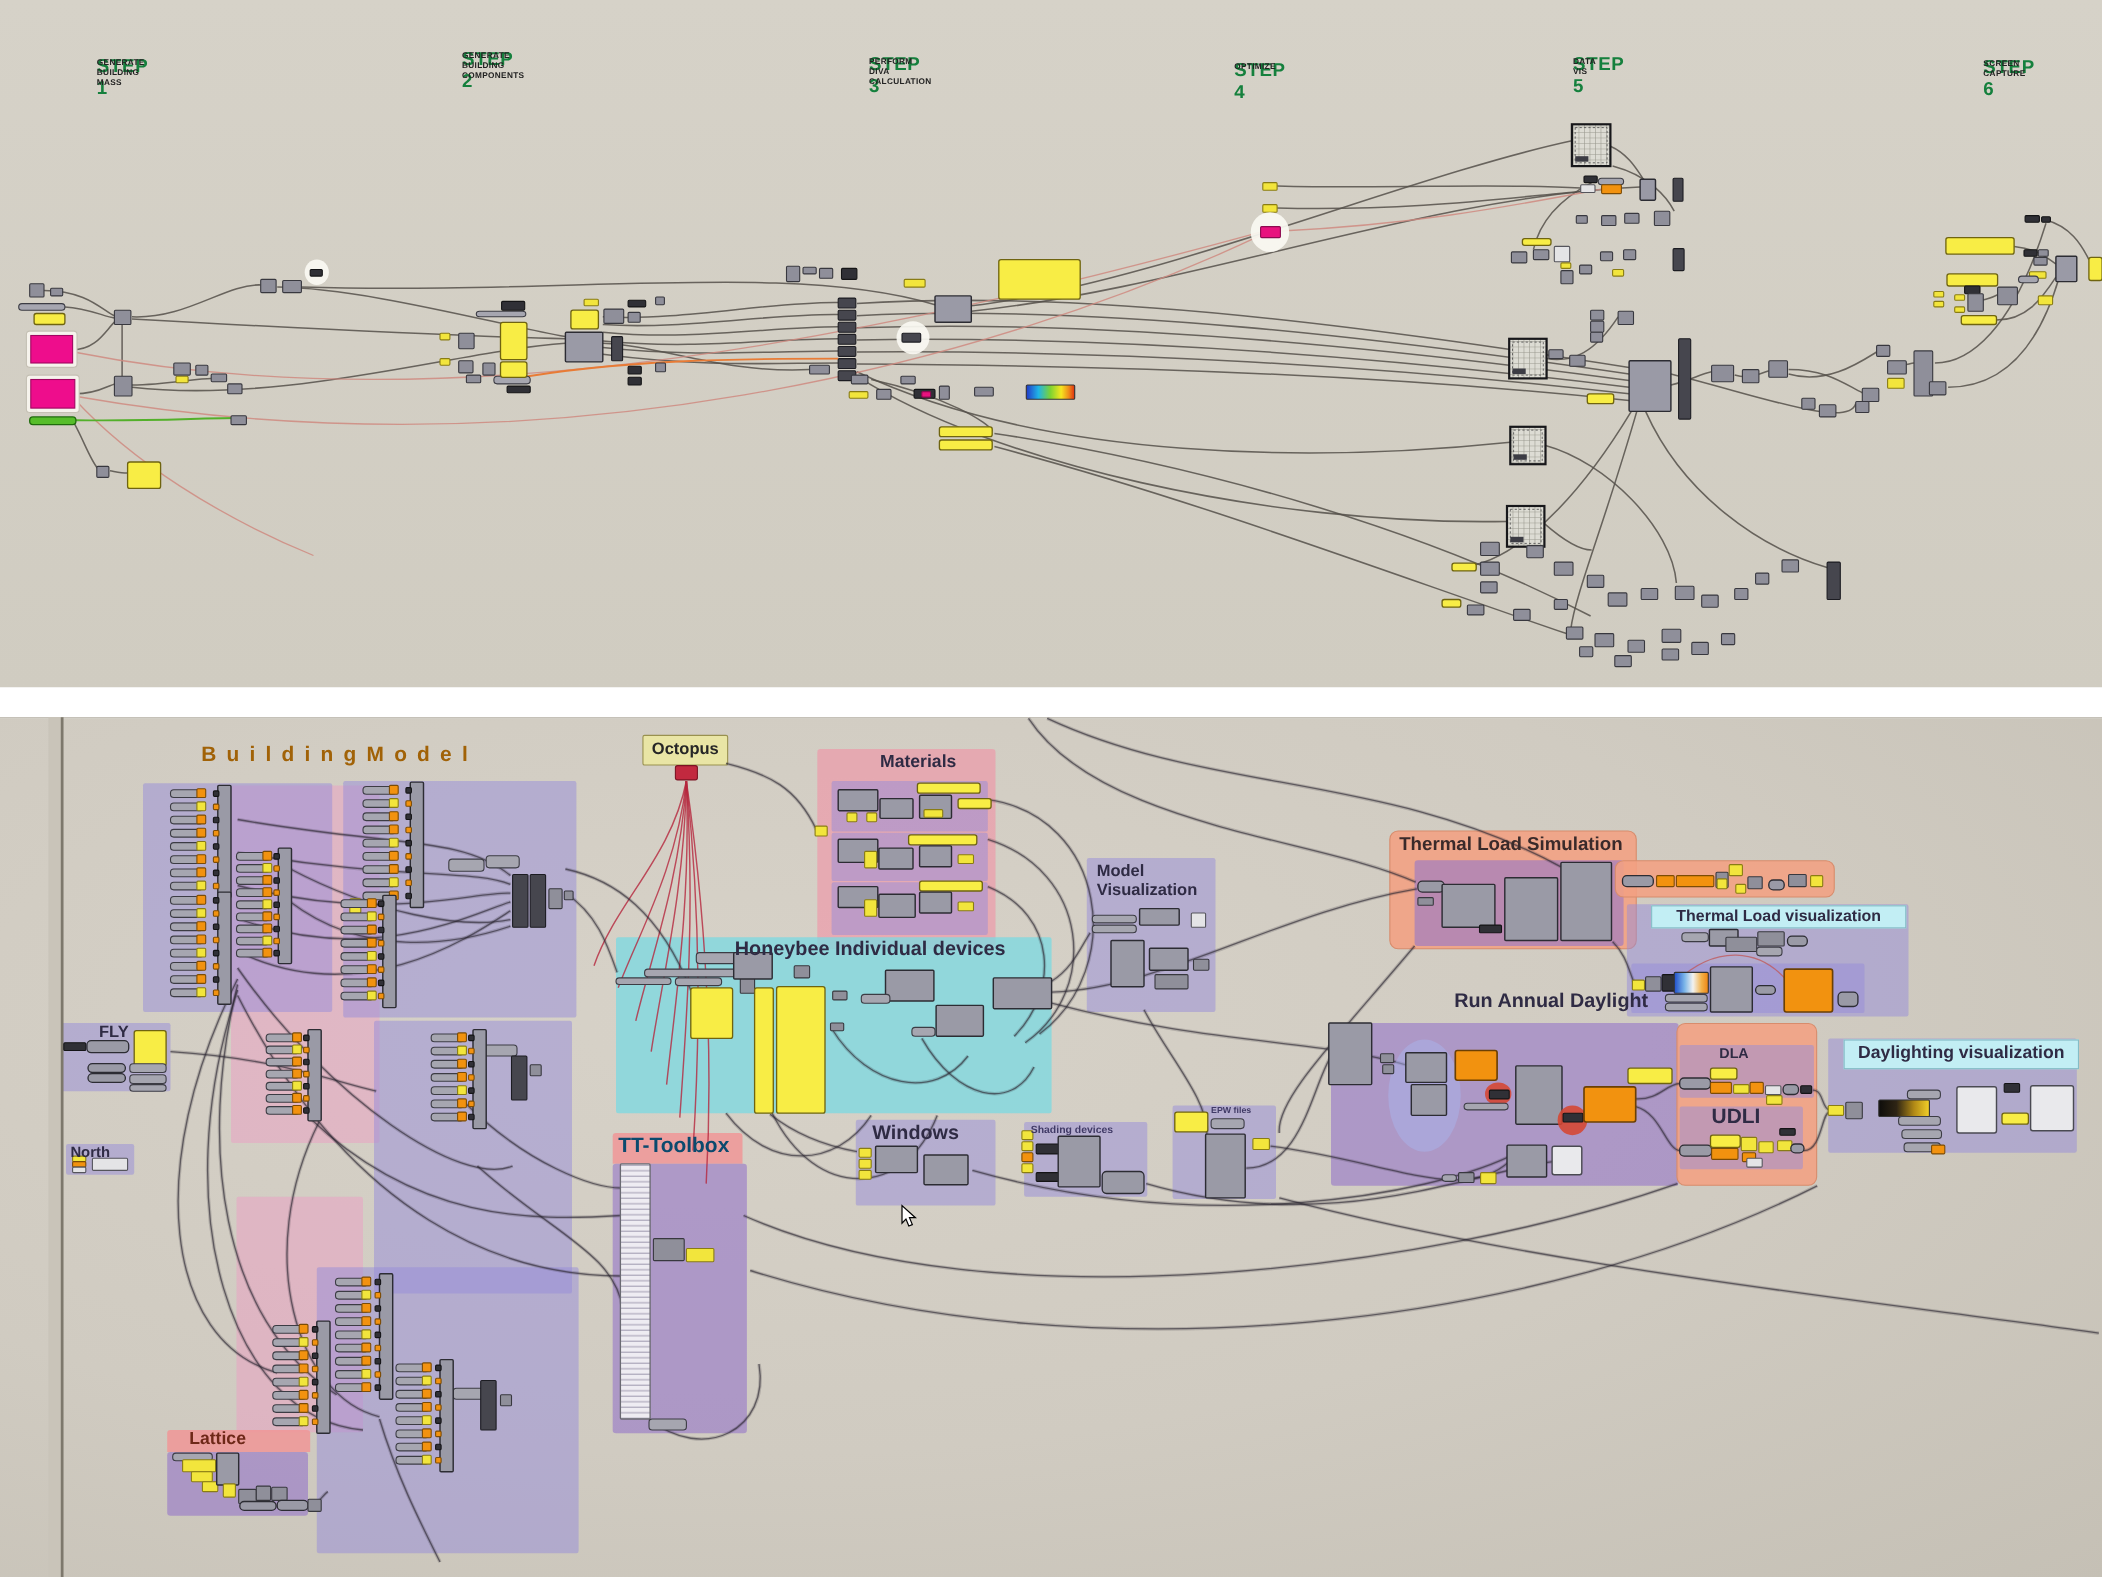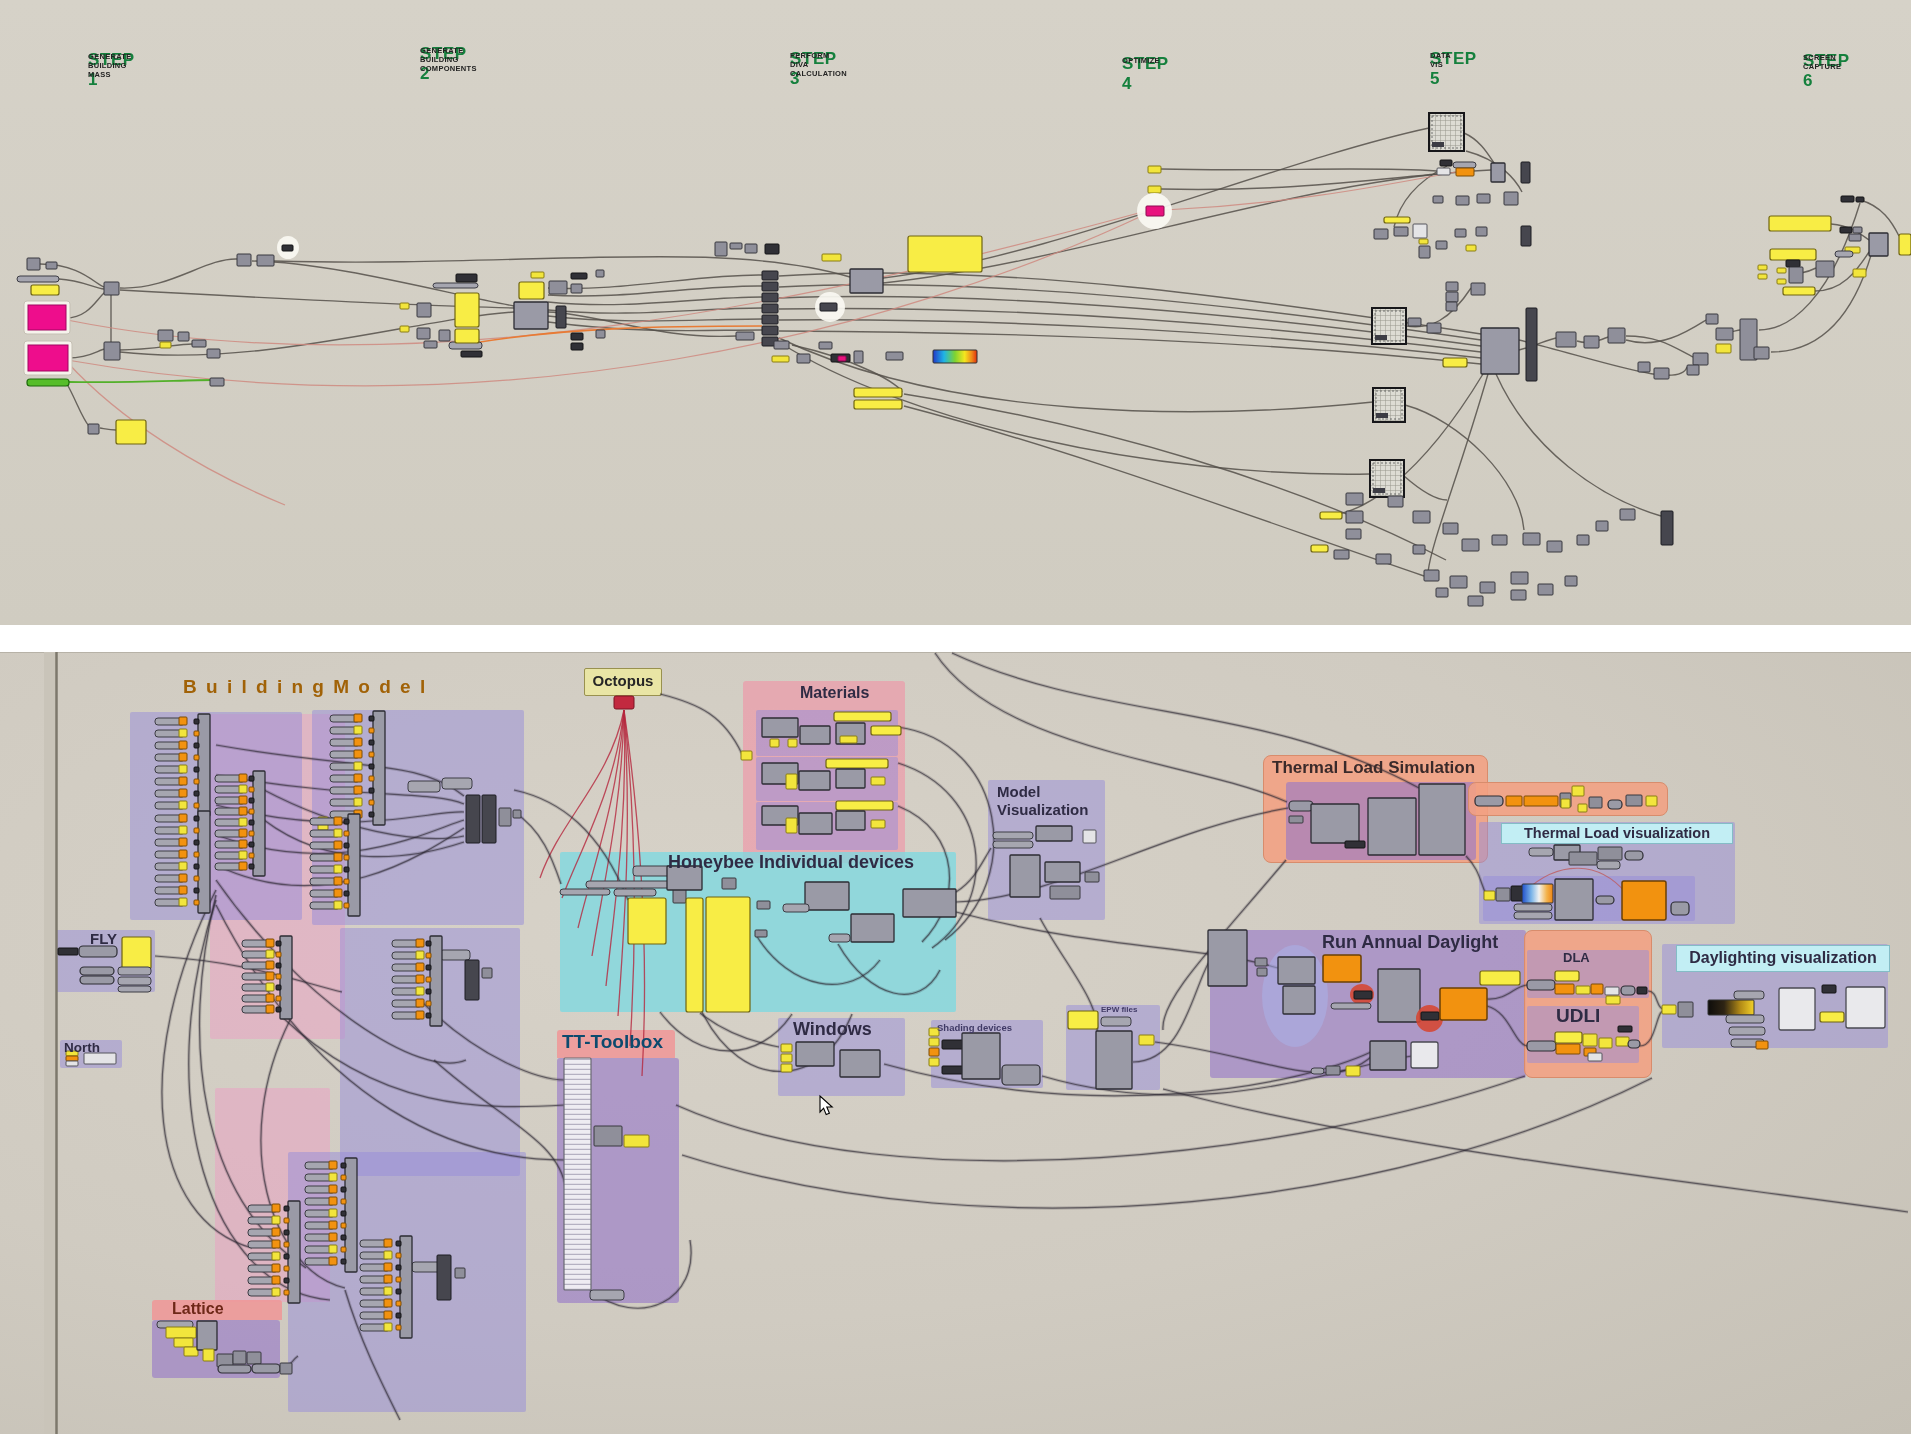--- a/index.html
+++ b/index.html
@@ -937,21 +937,21 @@
         <div class="ss">SCREEN CAPTURE</div>
       </div>
 
     <div class="lb" style="left:183px;top:676px;font-size:19px;letter-spacing:2px;color:#a16207">B u i l d i n g   M o d e l</div>
     <div class="lb ctr" style="left:584px;top:672px;width:78px;font-size:15px;color:#262626">Octopus</div>
     <div class="lb" style="left:800px;top:684px;font-size:16px">Materials</div>
     <div class="lb" style="left:997px;top:783px;width:108px;font-size:15px;line-height:1.2;white-space:normal">Model Visualization</div>
     <div class="lb" style="left:668px;top:852px;font-size:18px">Honeybee Individual devices</div>
     <div class="lb" style="left:1272px;top:758px;font-size:17px;color:#3a2a2a">Thermal Load Simulation</div>
     <div class="lb ctr" style="left:1501px;top:825px;width:232px;font-size:14.5px">Thermal Load visualization</div>
-    <div class="lb" style="left:1322px;top:932px;font-size:18px">Run Annual Daylight</div>
+    <div class="lb" style="left:1322px;top:899px;font-size:18px">Run Annual Daylight</div>
     <div class="lb" style="left:1563px;top:950px;font-size:13px">DLA</div>
     <div class="lb" style="left:1556px;top:1005px;font-size:19px">UDLI</div>
     <div class="lb ctr" style="left:1676px;top:949px;width:214px;font-size:16px">Daylighting visualization</div>
     <div class="lb" style="left:562px;top:1031px;font-size:19px;color:#0c4a6e">TT-Toolbox</div>
     <div class="lb" style="left:793px;top:1019px;font-size:18px">Windows</div>
     <div class="lb" style="left:937px;top:1022px;font-size:9.5px;color:#403a66">Shading devices</div>
     <div class="lb" style="left:1101px;top:1005px;font-size:8px;color:#403a66">EPW files</div>
     <div class="lb" style="left:90px;top:930px;font-size:15px">FLY</div>
     <div class="lb" style="left:64px;top:1040px;font-size:13.5px">North</div>
     <div class="lb" style="left:172px;top:1300px;font-size:16px;color:#6e2818">Lattice</div>

